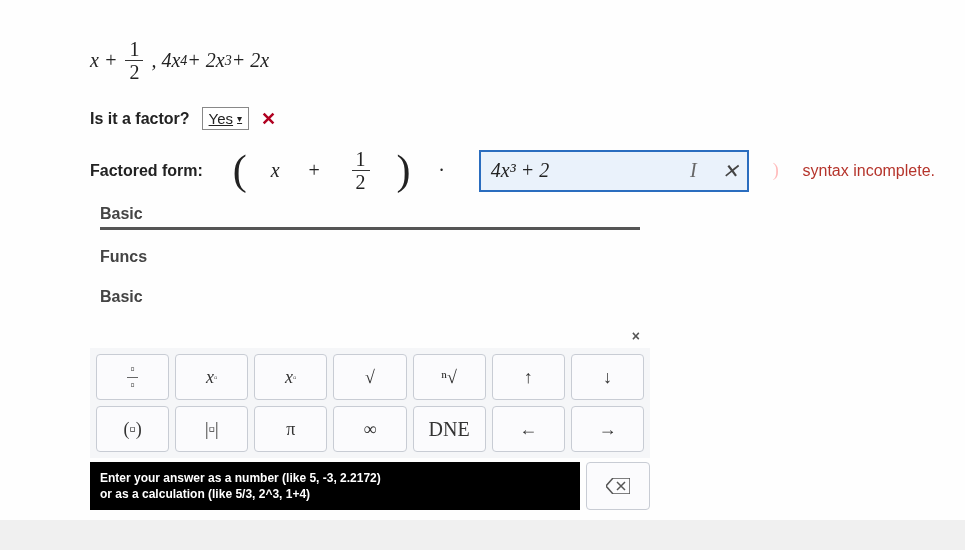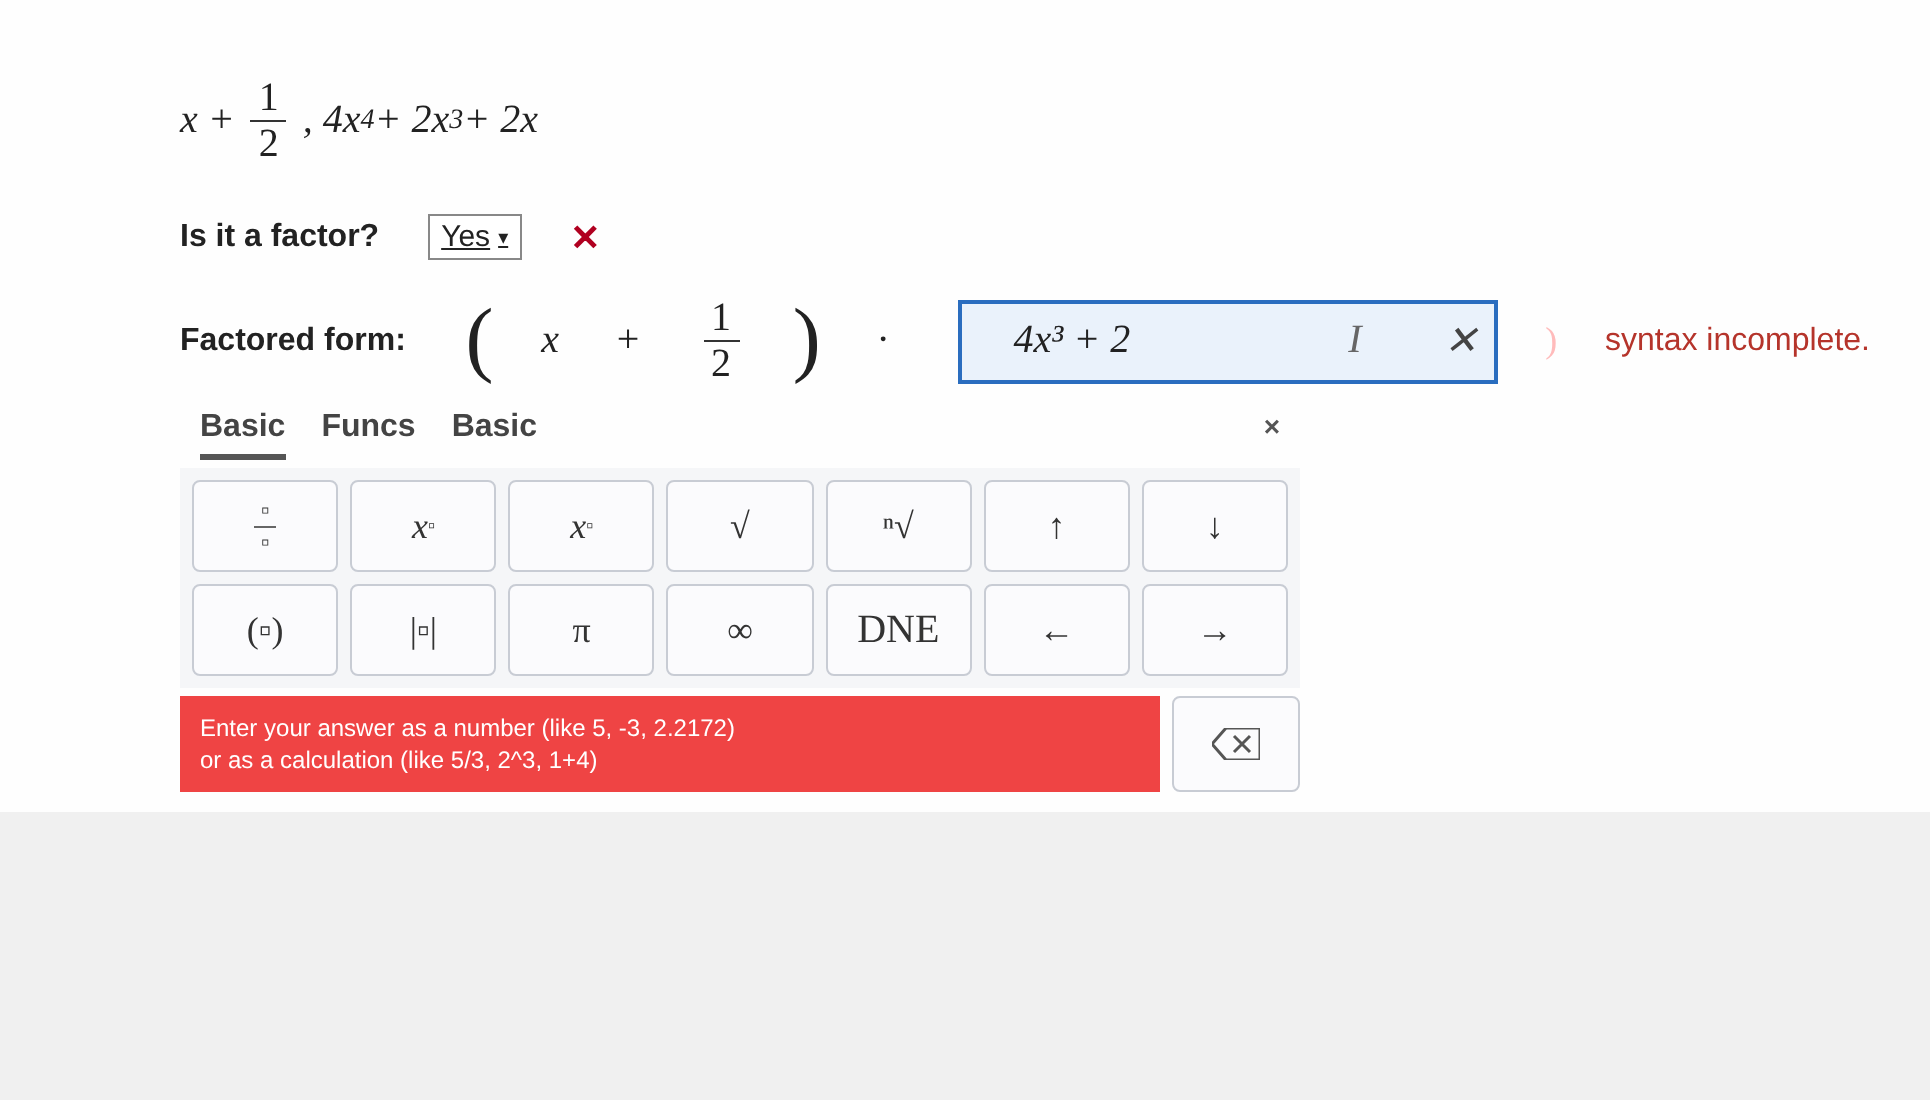--- a/index.html
+++ b/index.html
@@ -39,21 +39,21 @@
 }
 .frac .num { border-bottom: 1.5px solid #333; padding: 0 4px; line-height: 1.1; }
 .frac .den { padding: 0 4px; line-height: 1.1; }
 .sup { font-size: 0.7em; vertical-align: super; }
 .question-line {
   font-size: 16px;
   font-weight: 600;
   margin: 14px 0;
   display: flex;
   align-items: center;
-  gap: 24px;
+  gap: 12px;
 }
 .select-box {
   border: 1px solid #888;
   padding: 2px 6px;
   font-weight: 400;
   font-size: 15px;
   display: inline-flex;
   align-items: center;
   gap: 4px;
   background: #fff;
@@ -83,21 +83,21 @@
   vertical-align: middle;
 }
 .answer-box {
   border: 2px solid #2a6dbf;
   background: #eaf2fb;
   min-width: 270px;
   height: 42px;
   display: inline-flex;
   align-items: center;
   font-style: italic;
-  padding: 0 26px;
+  padding: 0 10px;
   margin-left: 6px;
   position: relative;
 }
 .cursor-i {
   font-family: "Times New Roman", serif;
   font-style: italic;
   color: #666;
   margin-left: auto;
   margin-right: 40px;
 }
@@ -118,20 +118,21 @@
   margin-top: 6px;
   width: 560px;
 }
 .tabs {
   display: flex;
   gap: 18px;
   padding: 6px 10px 4px 10px;
   font-weight: 600;
   color: #444;
   position: relative;
+  flex-direction: column;
 }
 .tabs .tab { cursor: pointer; padding-bottom: 4px; }
 .tabs .tab.active { border-bottom: 3px solid #555; }
 .tabs .close-x {
   margin-left: auto;
   font-size: 14px;
   color: #555;
   cursor: pointer;
 }
 .keys {
@@ -154,26 +155,27 @@
   color: #333;
   cursor: pointer;
 }
 .key svg { pointer-events: none; }
 .hint-box {
   margin-top: 4px;
   display: flex;
   gap: 6px;
 }
 .hint {
-  background: #ef4444;
+  background: #000000;
   color: #fff;
   font-size: 12px;
   line-height: 1.35;
   padding: 8px 10px;
   flex: 1;
+  font-weight: bold;
 }
 .mini-frac {
   display: inline-flex;
   flex-direction: column;
   align-items: center;
   font-size: 12px;
 }
 .mini-frac span:first-child { border-bottom: 1px solid #666; padding: 0 3px; }
 .mini-frac span:last-child { padding: 0 3px; }
 </style>

